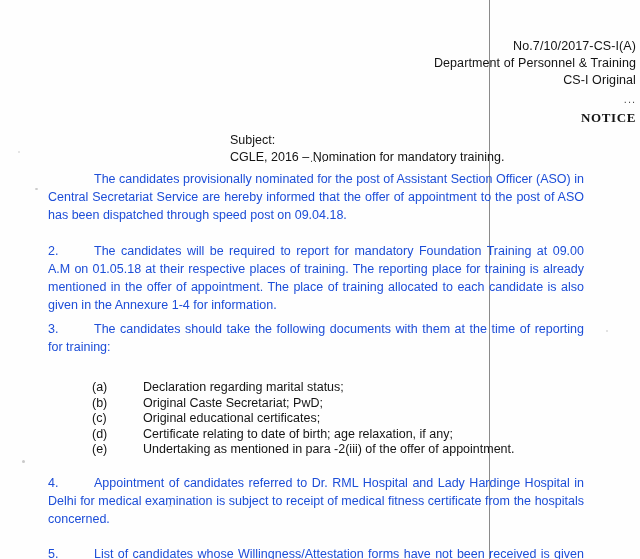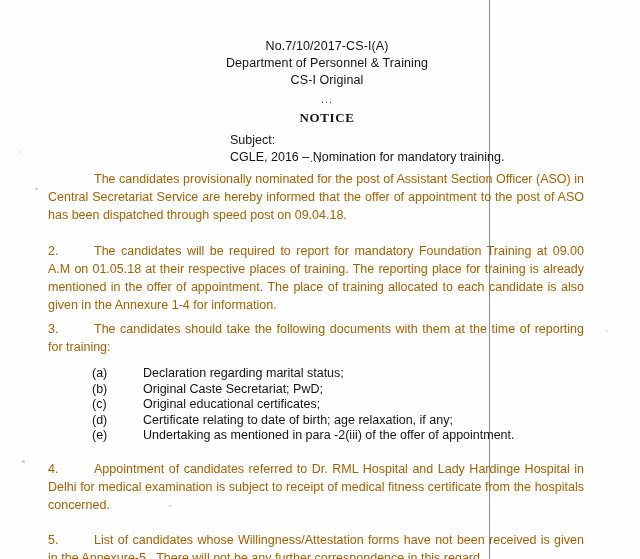--- a/index.html
+++ b/index.html
@@ -43,21 +43,21 @@
     background: #8a8a8a;
     pointer-events: none;
   }
 
   
   .letterhead {
     position: absolute;
     left: 0;
     right: 0;
     top: 38px;
-    text-align: center;
+    text-align: right;
     padding-left: 18px;
   }
   .letterhead .lh-line {
     font-size: 12.5px;
     line-height: 17px;
     letter-spacing: .1px;
     white-space: nowrap;
   }
   
   .letterhead { padding-right: 4px; }
@@ -114,33 +114,33 @@
     top: 170px;
     width: 536px;
   }
 
   .para {
     font-size: 12.5px;
     line-height: 18px;
     text-align: justify;
     text-justify: inter-word;
     margin: 0 0 12px 0;
-    color: #a16207;
+    color: #1d4ed8;
   }
   .para.first { text-indent: 46px; }
 
   .para .pnum {
     display: inline-block;
     width: 46px;
   }
 
   
   .para-1 { margin-bottom: 18px; }
   .para-2 { margin-bottom: 6px; }
-  .para-3 { margin-bottom: 10px; }
+  .para-3 { margin-bottom: 24px; }
   .para-4 { margin-bottom: 17px; }
   .para-5 { margin-bottom: 0; }
 
   
   .doc-list {
     list-style: none;
     margin: 0 0 16px 0;
     padding: 0 0 0 44px;
     font-size: 12.5px;
     line-height: 15.5px;

